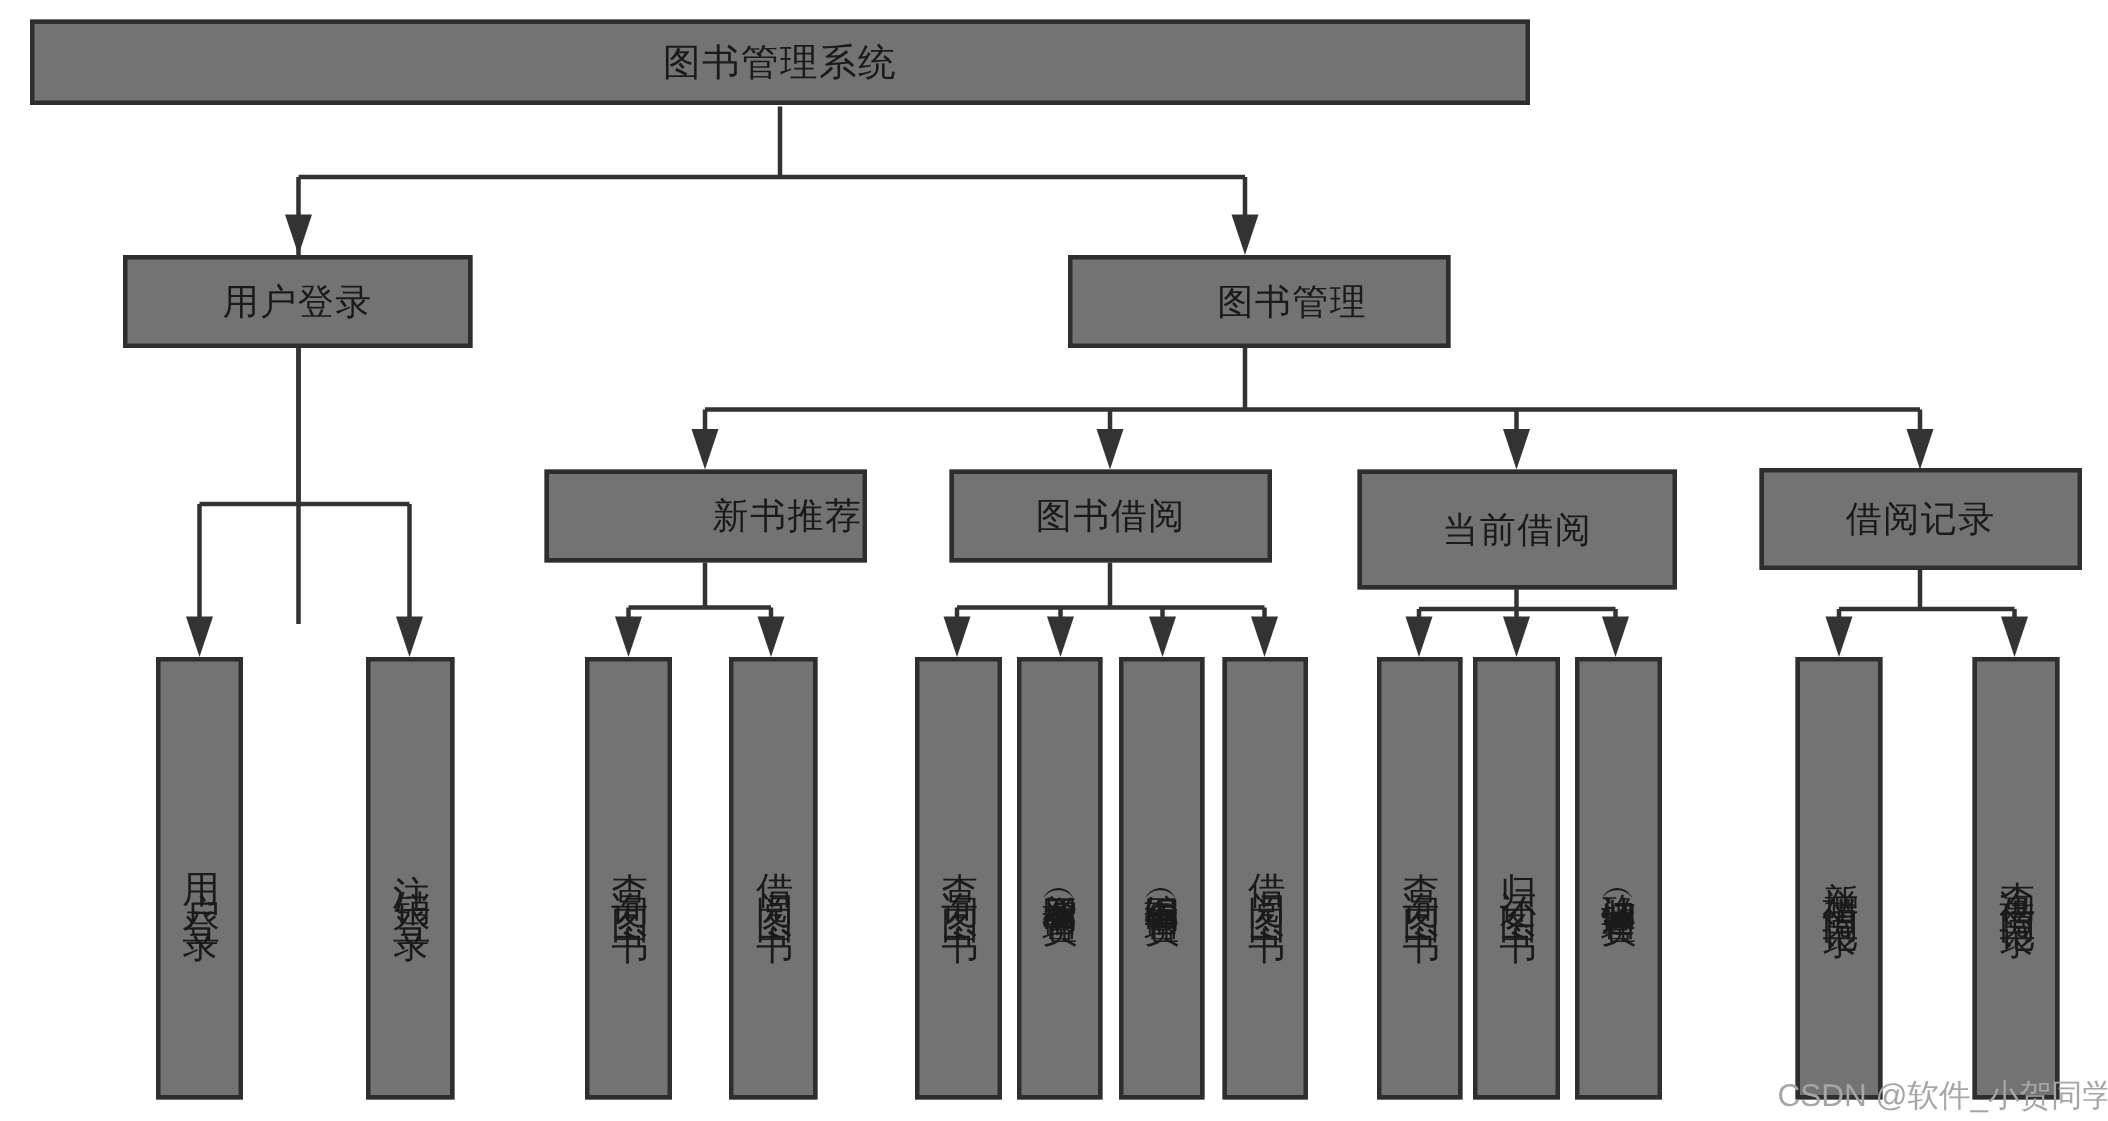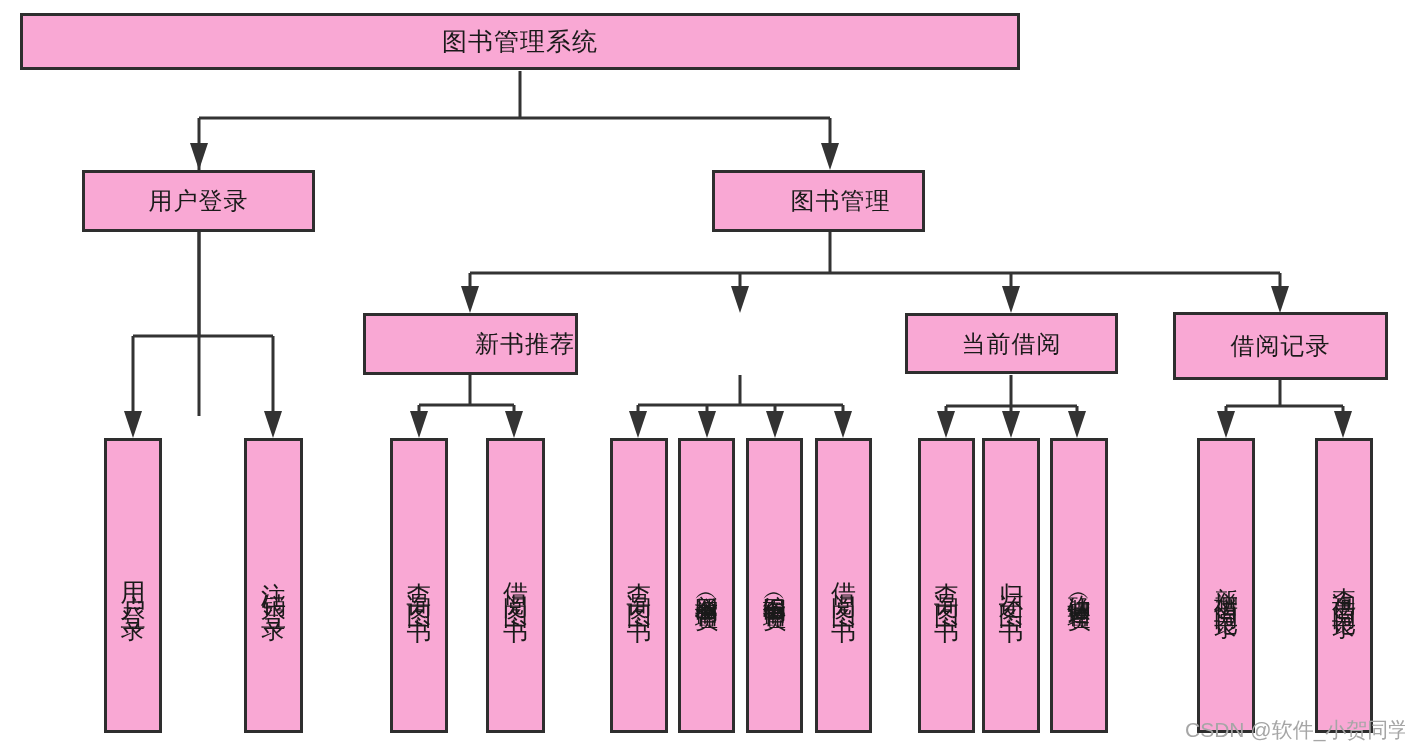--- a/index.html
+++ b/index.html
@@ -7,21 +7,21 @@
     position:relative;
     width:1405px;height:747px;
     background:#ffffff;
     font-family:"Liberation Sans","DejaVu Sans",sans-serif;
     overflow:hidden;
   }
   .wires{position:absolute;left:0;top:0;}
   .box{
     position:absolute;
     box-sizing:border-box;
-    background:#f9a8d4;
+    background:#737373;
     border:3px solid #2e2e2e;
     display:flex;
     align-items:center;
     justify-content:center;
     color:#1a1a1a;
   }
   .hbox{font-size:24px;letter-spacing:1px;white-space:nowrap;}
   .root{font-size:25px;}
   .vbox{
     writing-mode:vertical-rl;
@@ -83,28 +83,31 @@
     </g>
   </svg>
 
   <div class="box hbox root" style="left:20px;top:13px;width:1000px;height:57px;">
     <span>图书管理系统</span>
   </div>
 
   <div class="box hbox" style="left:82px;top:170px;width:233px;height:62px;">
     <span>用户登录</span>
   </div>
-  <div class="box hbox" style="left:712px;top:170px;width:213px;height:62px;padding-left:44px;">
+  <div class="box hbox" style="left:712px;top:170px;width:255px;height:62px;padding-left:44px;">
     <span>图书管理</span>
   </div>
 
   <div class="box hbox" style="left:363px;top:313px;width:215px;height:62px;justify-content:flex-end;">
     <span>新书推荐</span>
   </div>
-  <div class="box hbox" style="left:905px;top:313px;width:213px;height:61px;">
+  <div class="box hbox" style="left:633px;top:313px;width:215px;height:62px;">
+    <span>图书借阅</span>
+  </div>
+  <div class="box hbox" style="left:905px;top:313px;width:213px;height:80px;">
     <span>当前借阅</span>
   </div>
   <div class="box hbox" style="left:1173px;top:312px;width:215px;height:68px;">
     <span>借阅记录</span>
   </div>
 
   <div class="box vbox ls12" style="left:104px;top:438px;width:58px;height:295px;">
     <span>用户登录</span>
   </div>
   <div class="box vbox ls12" style="left:244px;top:438px;width:59px;height:295px;">

